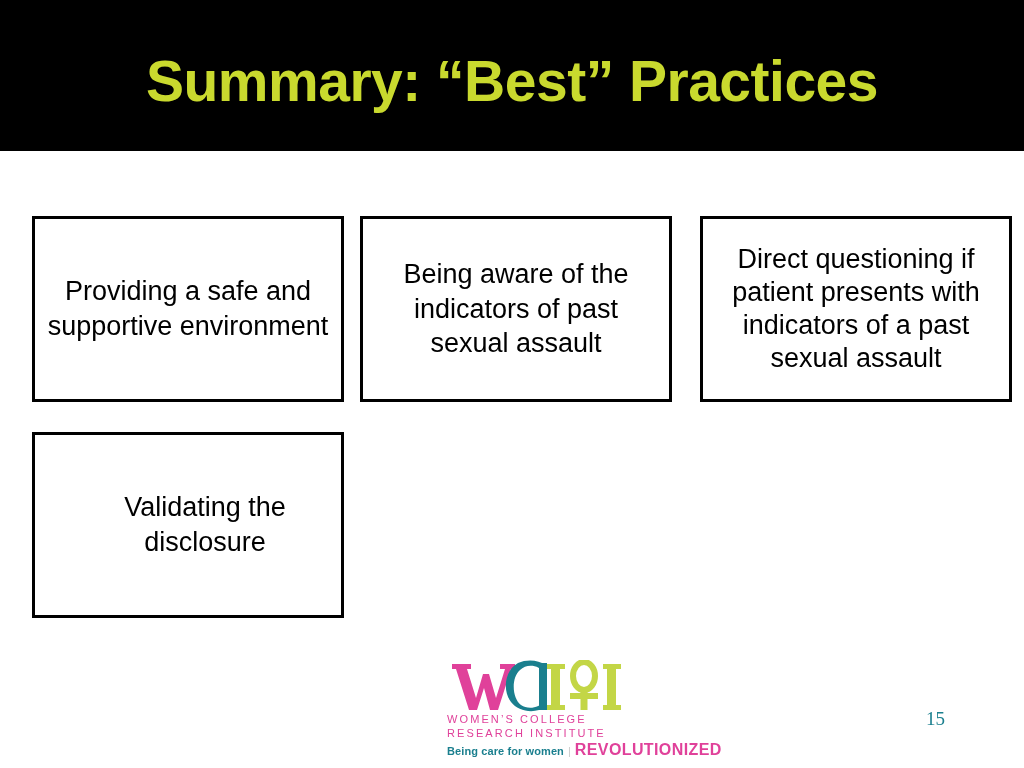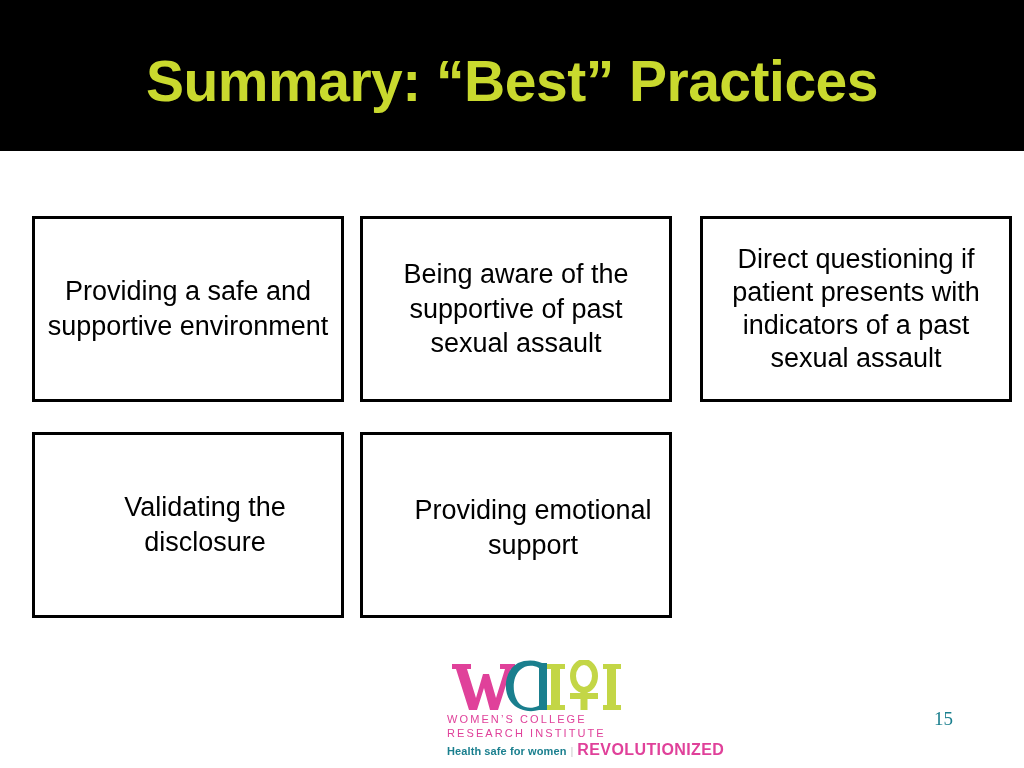--- a/index.html
+++ b/index.html
@@ -142,51 +142,47 @@
   
   #page-number {
     position: absolute;
     left: 926px;
     top: 708px;
     width: 40px;
     color: #1a7f8e;
     font-family: "Liberation Serif", serif;
     font-size: 19px;
     text-align: left;
-    margin-left: 8px;
   }
 </style>
 </head>
 <body>
 
 <div id="title-band">
   <div id="title-text">Summary: “Best” Practices</div>
 </div>
 
 <div id="box-grid">
 
   <div class="practice-box box-r1 box-c1" id="box-1">
     <span class="box-label">Providing a safe and supportive environment</span>
   </div>
 
   <div class="practice-box box-r1 box-c2" id="box-2">
-    <span class="box-label">Being aware of the supportive of past sexual assault</span>
+    <span class="box-label">Being aware of the indicators of past sexual assault</span>
   </div>
 
   <div class="practice-box box-r1 box-c3" id="box-3">
     <span class="box-label">Direct questioning if patient presents with indicators of a past sexual assault</span>
   </div>
 
   <div class="practice-box box-r2 box-c1" id="box-4">
     <span class="box-label">Validating the disclosure</span>
   </div>
 
-  <div class="practice-box box-r2 box-c2" id="box-5">
-    <span class="box-label">Providing emotional support</span>
-  </div>
 
 
 </div>
 
 <div id="wcri-logo">
 
   <div id="logo-wordmark">
     <svg width="180" height="52" viewBox="0 0 180 52" xmlns="http://www.w3.org/2000/svg">
 
       <g fill="#e0419a">
@@ -212,19 +208,19 @@
         <rect x="133.5" y="27" width="7" height="23"></rect>
         <rect x="123" y="33" width="28" height="6"></rect>
       </g>
     </svg>
   </div>
 
   <div id="logo-lines">
     <div class="logo-line">WOMEN’S COLLEGE</div>
     <div class="logo-line">RESEARCH INSTITUTE</div>
     <div id="logo-tagline">
-      <span id="tagline-left">Health safe for women</span><span id="tagline-sep">|</span><span id="tagline-right">REVOLUTIONIZED</span>
+      <span id="tagline-left">Being care for women</span><span id="tagline-sep">|</span><span id="tagline-right">REVOLUTIONIZED</span>
     </div>
   </div>
 
 </div>
 
 <div id="page-number">15</div>
 
 </body></html>

